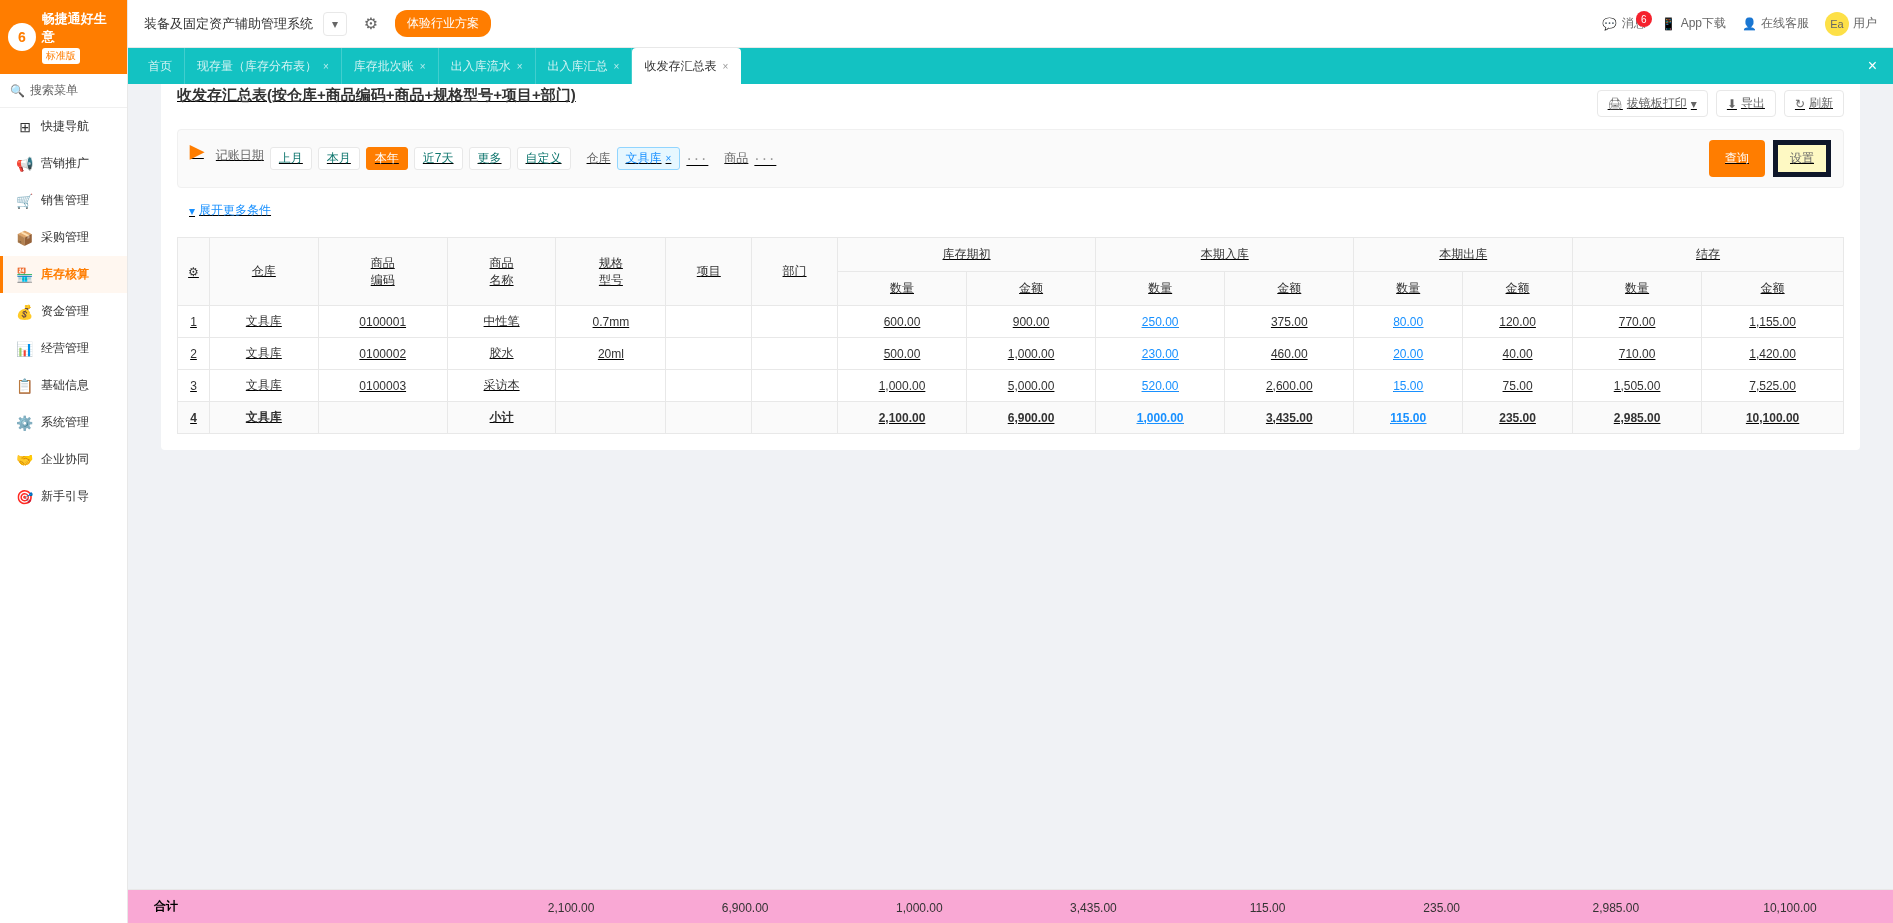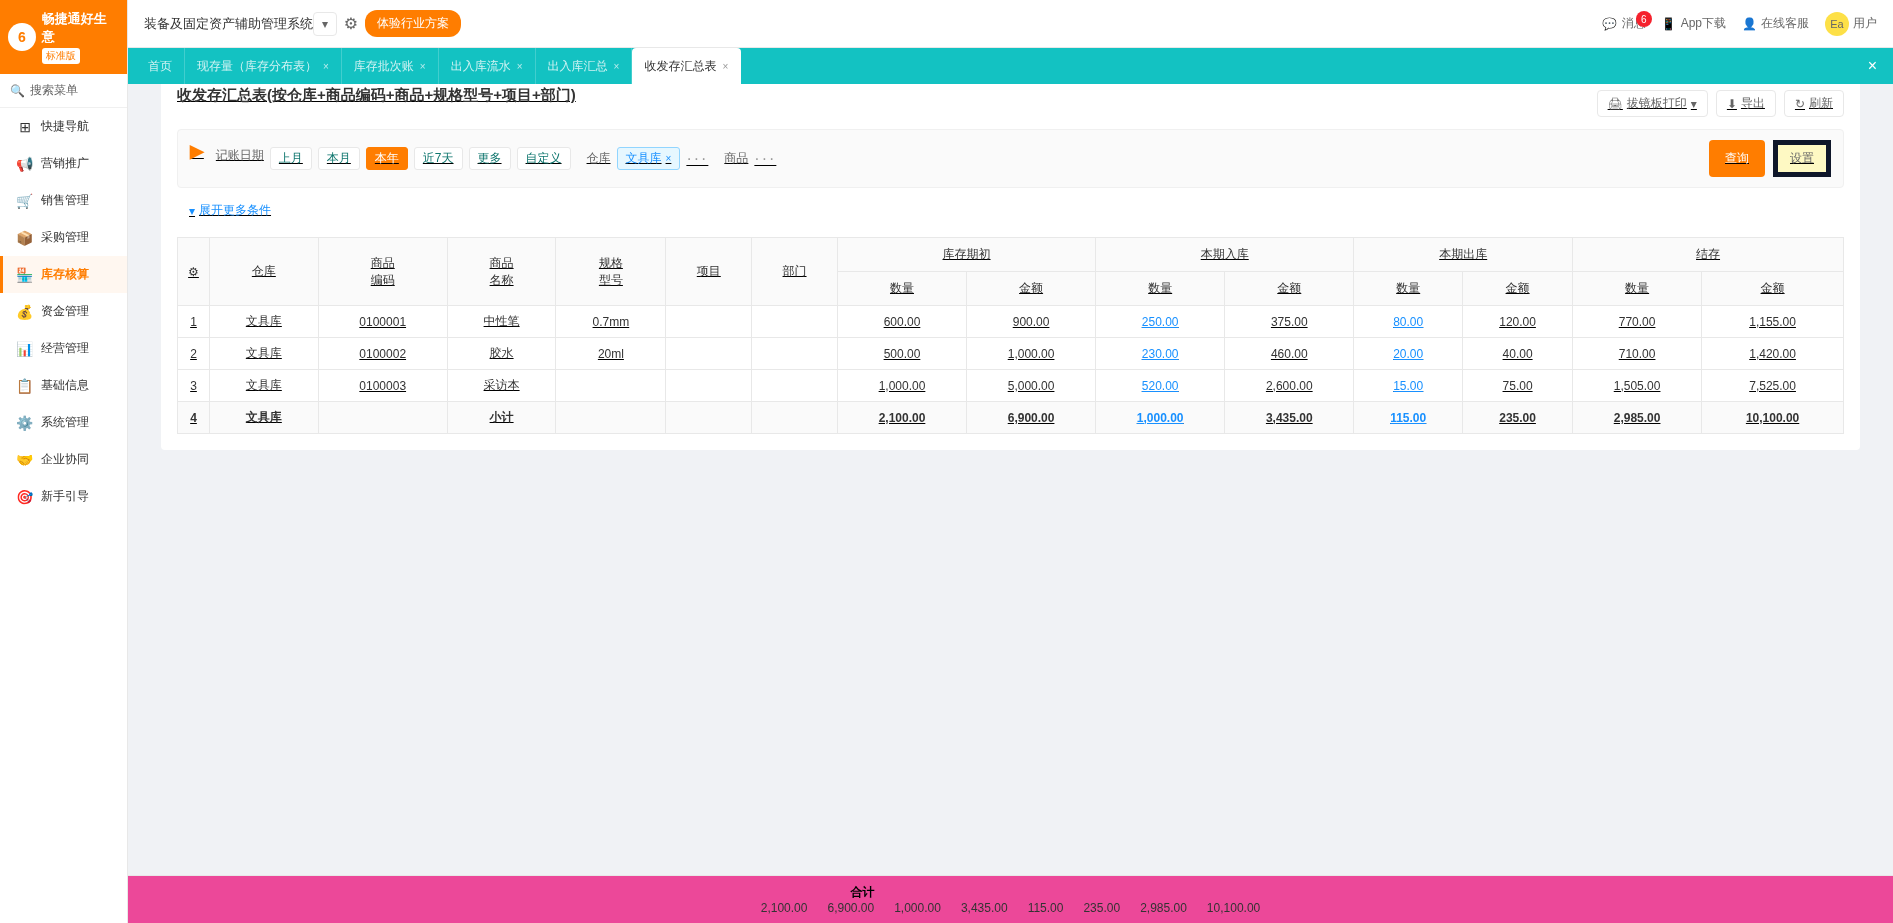--- a/index.html
+++ b/index.html
@@ -34,21 +34,21 @@
     }
     .nav-item.active { background: #fff7f0; color: #ff7d00; border-left-color: #ff7d00; font-weight: bold; }
     .nav-icon { width: 16px; height: 16px; display: flex; align-items: center; justify-content: center; font-size: 14px; }
 
     
     .top-header {
       position: fixed; left: 128px; right: 0; top: 0; height: 48px;
       background: #fff; border-bottom: 1px solid #e8e8e8; z-index: 99;
       display: flex; align-items: center; justify-content: space-between; padding: 0 16px;
     }
-    .header-left { display: flex; align-items: center; }
+    .header-left { display: flex; align-items: center; gap: 10px; }
     .system-title { font-size: 13px; color: #333; }
     .system-dropdown { display: flex; align-items: center; gap: 4px; padding: 4px 8px; border: 1px solid #e8e8e8; border-radius: 4px; cursor: pointer; color: #666; }
     .settings-btn { width: 28px; height: 28px; display: flex; align-items: center; justify-content: center; cursor: pointer; color: #666; font-size: 16px; }
     .experience-btn { background: #ff7d00; color: #fff; border: none; border-radius: 12px; padding: 5px 12px; cursor: pointer; font-size: 12px; }
     .header-right { display: flex; align-items: center; gap: 16px; }
     .header-action { display: flex; align-items: center; gap: 4px; cursor: pointer; color: #666; font-size: 12px; position: relative; }
     .badge-dot { position: absolute; top: -4px; right: -6px; background: #f5222d; color: #fff; border-radius: 50%; width: 16px; height: 16px; font-size: 10px; display: flex; align-items: center; justify-content: center; }
     .user-avatar { width: 24px; height: 24px; background: #fde047; border-radius: 50%; display: flex; align-items: center; justify-content: center; font-size: 11px; color: #666; }
 
     
@@ -99,24 +99,23 @@
       text-align: center; color: #333; white-space: nowrap;
     }
     .data-table .subtotal-row td { font-weight: bold; background: #fafafa; }
     .data-table .number-link { color: #1890ff; text-decoration: underline; cursor: pointer; }
     .data-table th.settings-th { width: 32px; }
     .th-group { text-align: center; }
 
     
     .footer-total {
       position: fixed; bottom: 0; left: 128px; right: 0;
-      background: #ec4899; border-top: 1px solid #e8e8e8;
-      display: flex; align-items: center; padding: 8px 16px; font-size: 12px;
+      background: #f9a8d4; border-top: 1px solid #e8e8e8;
+      display: flex; align-items: flex-end; padding: 8px 16px; font-size: 12px;
       z-index: 97;
-      flex-direction: column;
     }
     .footer-values { display: flex; gap: 0; flex: 1; }
     .footer-val { flex: 1; text-align: center; color: #333; padding: 0 10px; }
 
     .header-top-row { display: flex; align-items: center; justify-content: space-between; margin-bottom: 8px; }
     .top-right-actions { display: flex; align-items: center; gap: 8px; }
   </style>
 </head>
 <body>
 

